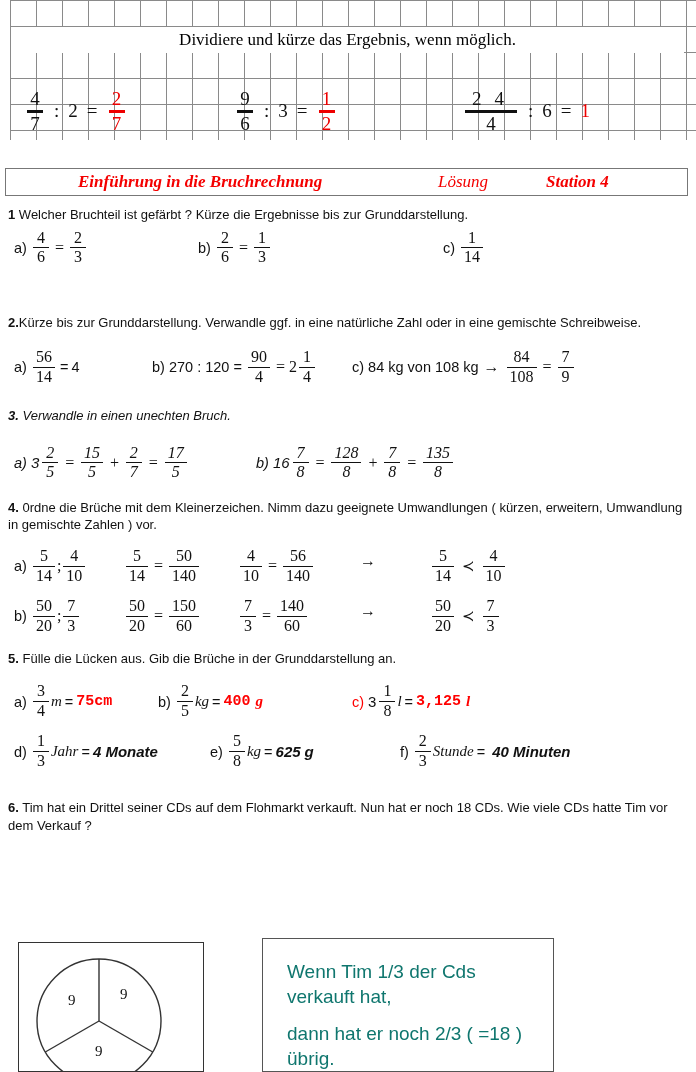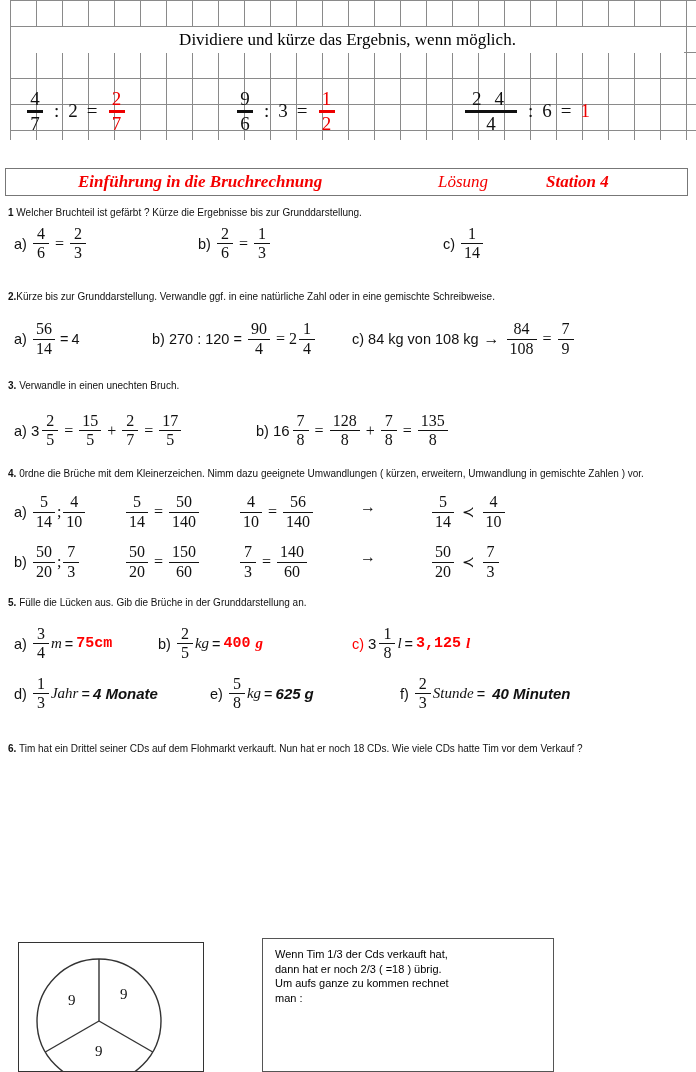--- a/index.html
+++ b/index.html
@@ -129,21 +129,21 @@
   }
 
   
   #content {
     position: absolute;
     left: 0; top: 206px;
     width: 696px;
   }
   .qblock { position: relative; }
   .qtext {
-    font-size: 10px;
+    font-size: 13px;
     line-height: 1.35;
     color: #111;
     padding: 0 8px;
   }
   .qtext b { font-weight: bold; }
   .mathrow {
     position: relative;
     font-family: "Liberation Serif", serif;
     font-size: 16px;
   }
@@ -199,24 +199,24 @@
   #redbox {
     position: absolute;
     left: 262px; top: 938px;
     width: 292px; height: 134px;
     border: 1px solid #555;
     box-sizing: border-box;
     background: #fff;
     padding: 8px 10px 0 12px;
   }
   #redbox p {
-    margin: 0;
-    color: #000000;
+    margin: 12px;
+    color: #0f766e;
     font-family: "Liberation Sans", sans-serif;
-    font-size: 11px;
+    font-size: 19px;
     line-height: 1.32;
   }
   #redbox .tail {
     margin-top: 14px;
     font-family: "Liberation Serif", serif;
     color: #111;
     font-size: 15px;
   }
 </style>
 </head>
@@ -323,21 +323,21 @@
         <span class="lbl">c)</span>
         <span class="frac">
           <span class="num">1</span>
           <span class="bar"></span>
           <span class="den">14</span>
         </span>
       </div>
     </div>
   </div>
 
-  <div class="qblock" style="margin-top:24px;">
+  <div class="qblock" style="margin-top:44px;">
     <div class="qtext">
       <b>2.</b><span>Kürze bis zur Grunddarstellung. Verwandle ggf. in eine natürliche Zahl oder in eine gemischte Schreibweise.</span>
     </div>
     <div class="mathrow" style="height:58px;">
       <div class="item" style="left:14px; top:18px;">
         <span class="lbl">a)</span>
         <span class="frac">
           <span class="num">56</span>
           <span class="bar"></span>
           <span class="den">14</span>
@@ -373,21 +373,21 @@
         <span class="eq">=</span>
         <span class="frac">
           <span class="num">7</span>
           <span class="bar"></span>
           <span class="den">9</span>
         </span>
       </div>
     </div>
   </div>
 
-  <div class="qblock" style="margin-top:18px;">
+  <div class="qblock" style="margin-top:18px;font-style:italic;">
     <div class="qtext">
       <b>3.</b>
       <span>Verwandle in einen unechten Bruch.</span>
     </div>
     <div class="mathrow" style="height:62px;">
       <div class="item" style="left:14px; top:20px;">
         <span class="lbl">a)</span>
         <span class="mixnum">3</span>
         <span class="frac">
           <span class="num">2</span>

